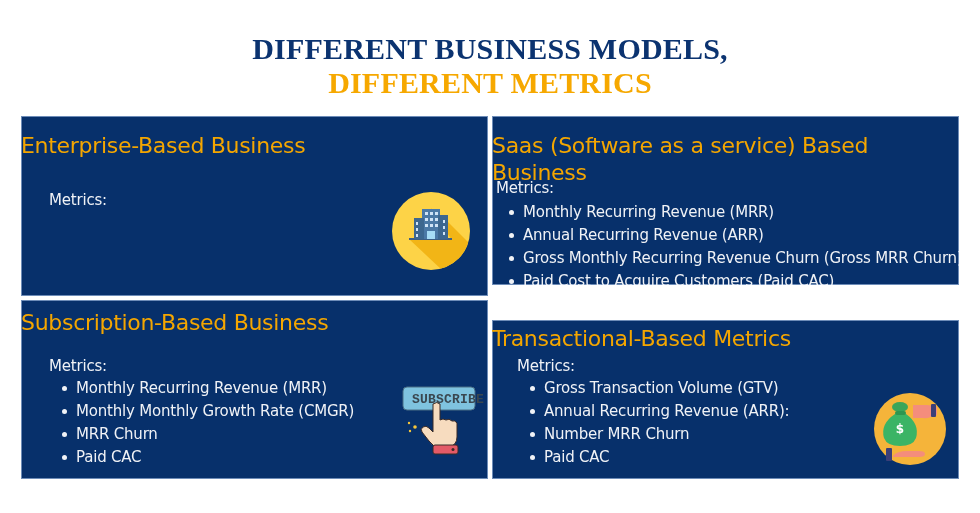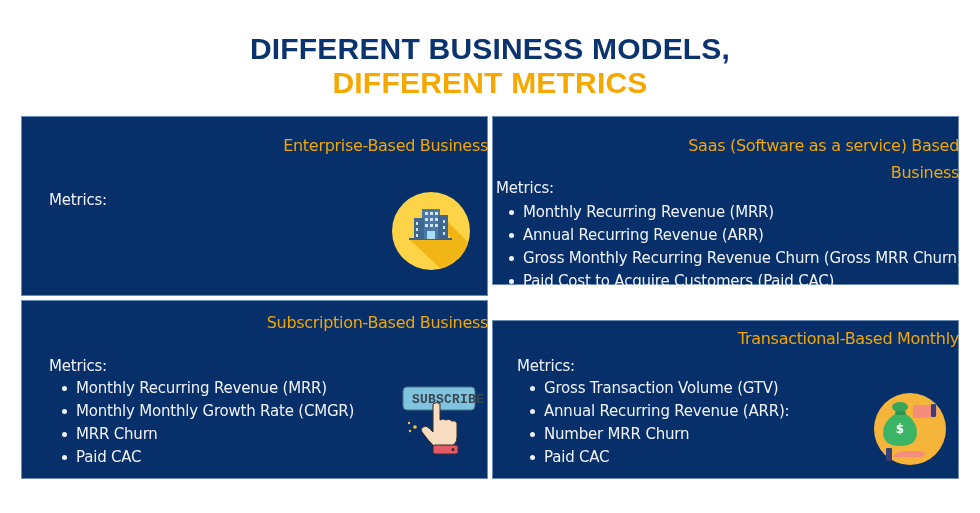--- a/index.html
+++ b/index.html
@@ -3,39 +3,39 @@
 <meta charset="utf-8">
 <style>
   html, body { margin:0; padding:0; }
   body {
     width:980px; height:513px; position:relative; overflow:hidden;
     background:#ffffff;
     font-family:"Liberation Sans", "DejaVu Sans", sans-serif;
   }
   .title {
     position:absolute; left:0; right:0; text-align:center;
-    font-family:Liberation Sans, sans-serif;
+    font-family:Liberation Serif, serif;
     font-weight:bold; font-size:30px; letter-spacing:0.2px; line-height:34px;
   }
   .title.l1 { top:32px; color:#0b3370; }
   .title.l2 { top:66px; color:#f6a800; }
 
   .panel {
     position:absolute; background:#07306b;
     box-shadow: inset 0 0 0 1px #6d8cb8;
     color:#ffffff; box-sizing:border-box; overflow:hidden;
   }
   .p-ent  { left:21px;  top:116px; width:467px; height:180px; }
   .p-sub  { left:21px;  top:300px; width:467px; height:179px; }
   .p-saas { left:492px; top:116px; width:467px; height:169px; }
   .p-tx   { left:492px; top:320px; width:467px; height:159px; }
 
   .heading {
-    position:absolute; left:0; right:0; text-align:right;
-    color:#f4a600; font-size:16px; line-height:26px;
+    position:absolute; left:0; right:0; text-align:left;
+    color:#f4a600; font-size:22px; line-height:26px;
     font-family:"DejaVu Sans", "Liberation Sans", sans-serif;
     letter-spacing:-0.3px;
   }
   .metrics-label {
     position:absolute; font-size:15px; color:#f0f2f6;
     font-family:"DejaVu Sans", "Liberation Sans", sans-serif;
     letter-spacing:-0.2px;
   }
   ul.mlist {
     position:absolute; margin:0; padding:0; list-style:none;
@@ -127,21 +127,21 @@
         <circle cx="7" cy="37" r="1.2"></circle>
           <circle cx="13" cy="41" r="1.8"></circle>
           <circle cx="8" cy="45" r="1.2"></circle>
       </g>
     </svg>
     <div style="position:absolute; left:2px; top:6px; width:88px; text-align:center; font-family:Liberation Mono, monospace; font-weight:bold; font-size:13px; color:#3a4750; letter-spacing:0.2px;">SUBSCRIBE</div>
   </div>
 </div>
 
 <div class="panel p-tx">
-  <div class="heading" style="top:6px;">Transactional-Based Monthly</div>
+  <div class="heading" style="top:6px;">Transactional-Based Metrics</div>
   <div class="metrics-label" style="left:25px; top:37px;">Metrics:</div>
   <ul class="mlist" style="left:38px; top:57px;">
     <li>Gross Transaction Volume (GTV)</li>
     <li>Annual Recurring Revenue (ARR):</li>
     <li>Number MRR Churn</li>
     <li>Paid CAC</li>
   </ul>
   <div class="icon" style="left:381px; top:72px; width:74px; height:74px;">
     <svg width="74" height="74" viewBox="0 0 74 74" style="position:absolute;left:0;top:0;">
       <circle cx="37" cy="37" r="36" fill="#f5b43a"></circle>

